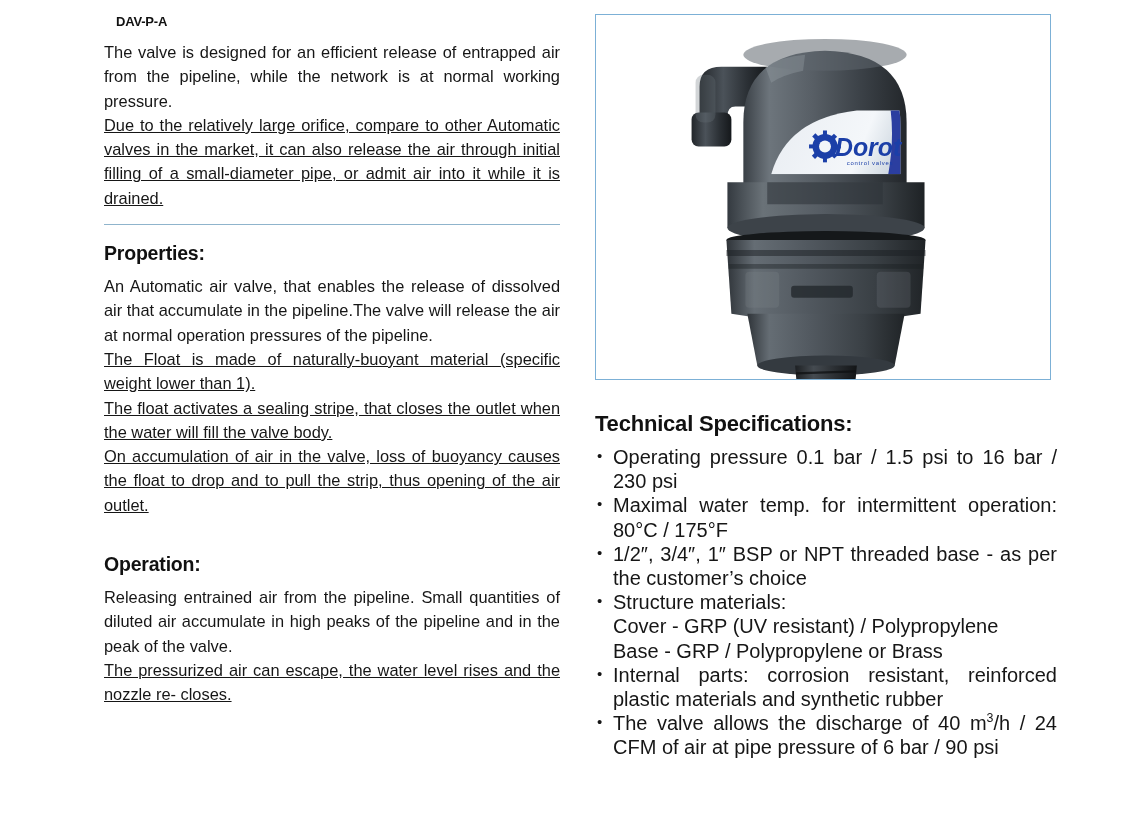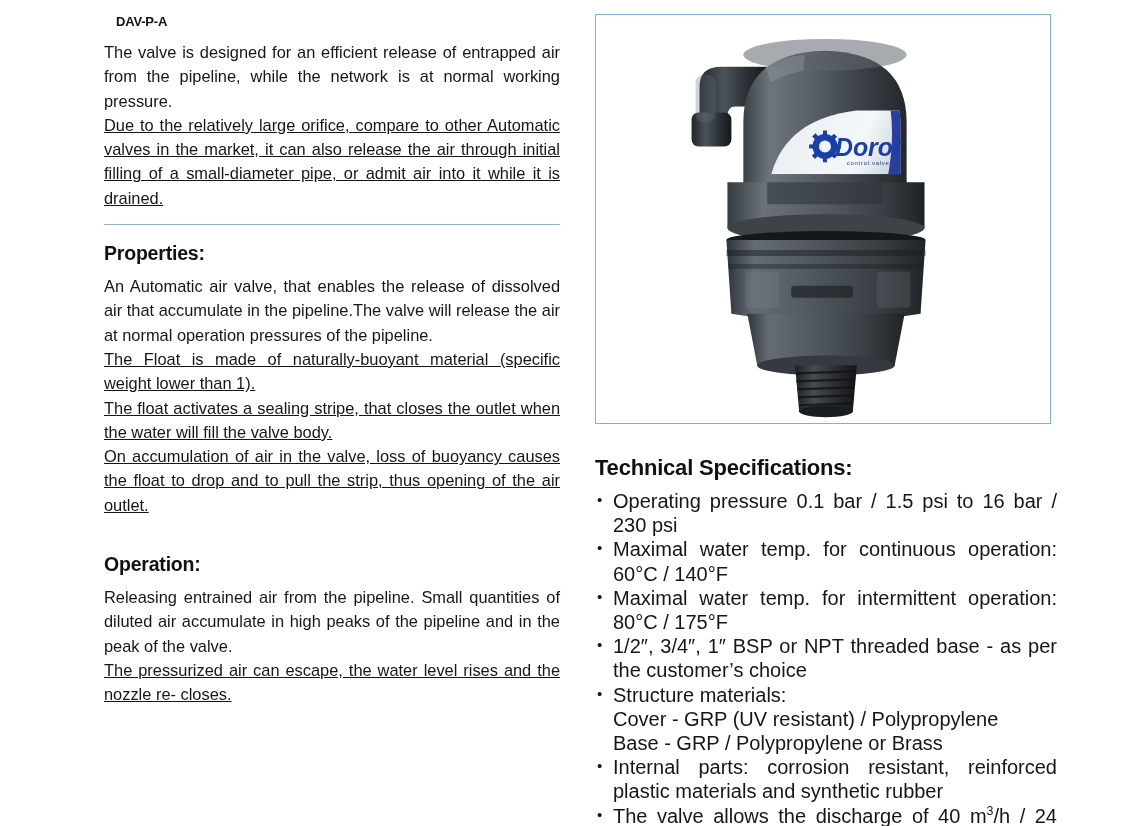--- a/index.html
+++ b/index.html
@@ -56,21 +56,21 @@
 
   
   .right-col {
     position: absolute;
     left: 595px;
     top: 14px;
     width: 462px;
   }
   .image-frame {
     width: 456px;
-    height: 410px;
+    height: 366px;
     border: 1.6px solid #7cb0d6;
     background: #ffffff;
     box-sizing: border-box;
     position: relative;
     overflow: hidden;
   }
   .valve-stage {
     position: absolute;
     left: 0; top: 0; right: 0; bottom: 0;
   }
@@ -255,23 +255,20 @@
     </svg>
   </div>
 
   <h2 class="tech-heading">Technical Specifications:</h2>
 
   <ul class="spec-list">
     <li>
       <span>Operating pressure 0.1 bar / 1.5 psi to 16 bar / 230 psi</span>
     </li>
     <li>
-      <span>Maximal water temp. for continuous operation: 60°C / 140°F</span>
-    </li>
-    <li>
       <span>Maximal water temp. for intermittent operation: 80°C / 175°F</span>
     </li>
     <li>
       <span>1/2″, 3/4″, 1″ BSP or NPT threaded base - as per the customer’s choice</span>
     </li>
     <li class="nojust">
       <span>Structure materials:</span>
       <span class="spec-sub">Cover - GRP (UV resistant) / Polypropylene</span>
       <span class="spec-sub">Base - GRP / Polypropylene or Brass</span>
     </li>

